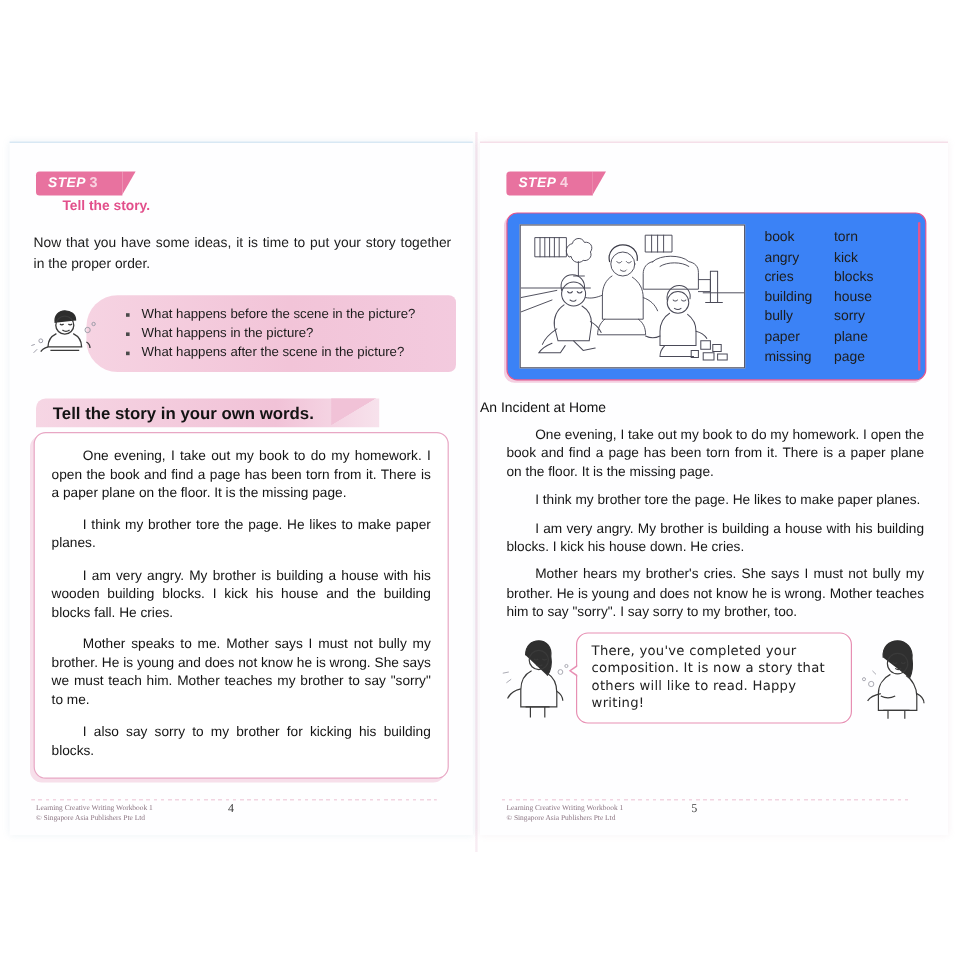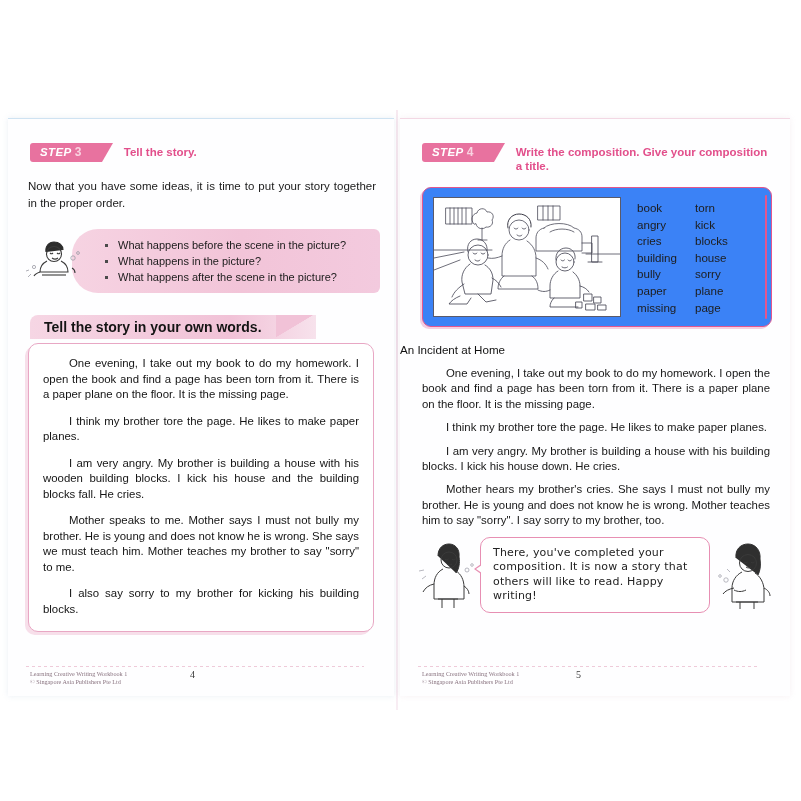--- a/index.html
+++ b/index.html
@@ -270,21 +270,21 @@
 </style>
 </head>
 <body>
 
 <div class="spread">
 
   <div class="gutter"></div>
 
   <div class="page page-left">
 
-    <div class="step-row" style="margin:24px 0 0 22px;">
+    <div class="step-row" style="margin:24px 0 0 22px;flex-direction:column;">
       <div class="step-badge">
         <span>STEP</span><span class="num">3</span>
       </div>
       <div class="step-title">Tell the story.</div>
     </div>
 
     <div class="intro">Now that you have some ideas, it is time to put your story together in the proper order.</div>
 
     <div class="q-panel">
       <div class="q-figure">
@@ -334,21 +334,20 @@
     </div>
     <div class="folio folio-left">4</div>
   </div>
 
   <div class="page page-right">
 
     <div class="step-row" style="margin:24px 16px 0 22px;">
       <div class="step-badge">
         <span>STEP</span><span class="num">4</span>
       </div>
-      <div class="step-title">Write the composition. Give your composition a title.</div>
     </div>
 
     <div class="wordbank">
       <div class="wb-pic">
         <svg viewBox="0 0 186 118" width="186" height="118">
           <g fill="none" stroke="#4a4a58" stroke-width="0.8" stroke-linecap="round">
 
             <path d="M12 10h26v16H12z"></path>
             <path d="M16 10v16M20 10v16M24 10v16M28 10v16M32 10v16"></path>
 

